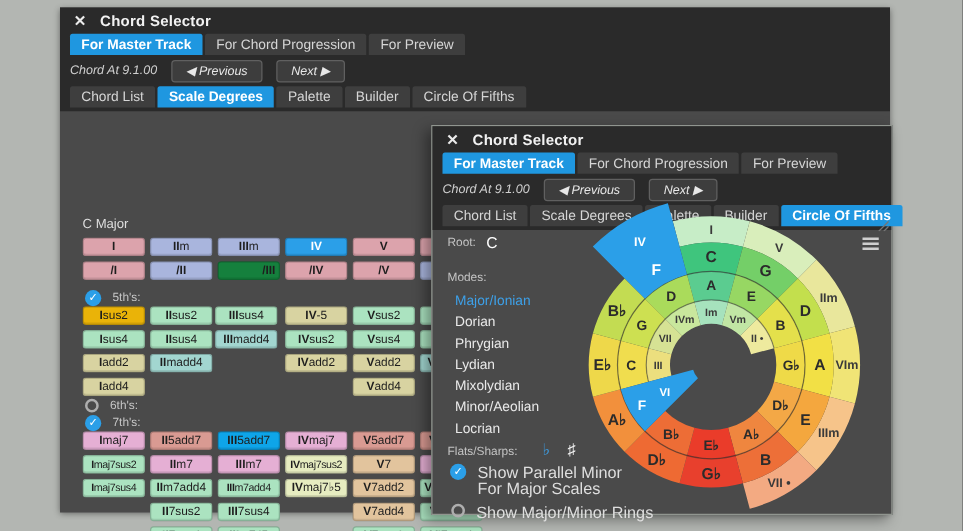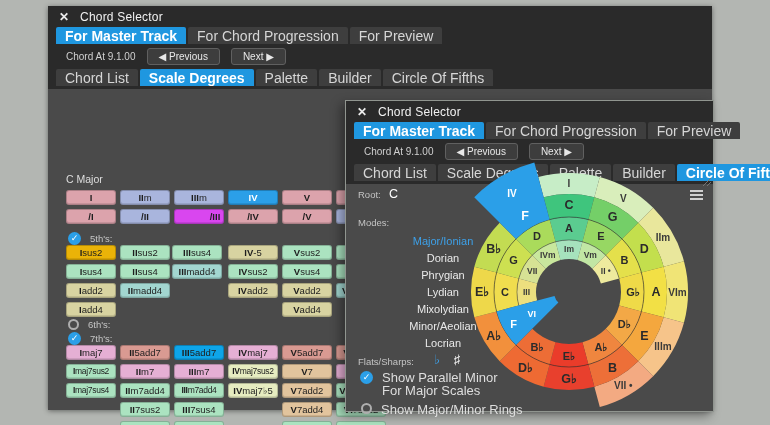--- a/index.html
+++ b/index.html
@@ -5,25 +5,25 @@
   html,body{margin:0;padding:0}
   body{width:770px;height:425px;background:#b3b6b2;position:relative;overflow:hidden;
        font-family:"Liberation Sans",sans-serif;}
   .window{position:absolute;background:#4a4a4a;}
   #win-back{left:48px;top:6px;width:664px;height:404px;box-shadow:0 1px 5px rgba(0,0,0,.45);}
   #win-front{left:345px;top:100px;width:367px;height:310px;border:1px solid #90958f;
              box-shadow:-4px 4px 10px rgba(0,0,0,.38);}
   .header{background:#2a2a2a;padding-bottom:3px;}
   .titlebar{height:21px;display:flex;align-items:center;padding-left:11px;gap:11px;}
   .close{color:#ececec;font-size:12px;font-weight:bold;cursor:default;}
-  .wtitle{color:#f2f2f2;font-size:12px;font-weight:normal;letter-spacing:.2px;}
+  .wtitle{color:#f2f2f2;font-size:12px;font-weight:bold;letter-spacing:.2px;}
   .tabs{display:flex;gap:2px;padding-left:8px;height:17px;}
-  .tab{font-size:14px;color:#d6d6d6;background:#3e3e3e;padding:2px 9px 0 9px;border-radius:2px 2px 0 0;line-height:14px;white-space:nowrap;}
+  .tab{font-size:11px;color:#d6d6d6;background:#3e3e3e;padding:2px 9px 0 9px;border-radius:2px 2px 0 0;line-height:14px;white-space:nowrap;}
   .tab.active{background:#1f97e0;color:#fff;font-weight:bold;}
-  .navrow{height:25px;display:flex;align-items:center;gap:11px;padding-left:18px;}
+  .navrow{height:25px;display:flex;align-items:center;gap:11px;padding-left:8px;font-style:italic;}
   .navlabel{color:#d0d0d0;font-size:10px;}
   .navbtn{background:#3d3d3d;border:1px solid #606060;color:#e8e8e8;font-size:10px;
           padding:2px 11px;border-radius:3px;white-space:nowrap;}
   .content{position:relative;}
   .scale-label{position:absolute;left:18px;top:84px;color:#dedede;font-size:10.5px;}
   .chordcol{position:absolute;width:50px;}
   .chip{height:13px;line-height:13px;text-align:center;border-radius:3px;font-size:9.5px;
         color:#1e1e1e;margin-bottom:4px;border:1px solid rgba(0,0,0,.22);
         box-shadow:inset 0 -1px 0 rgba(0,0,0,.10);overflow:hidden;white-space:nowrap;}
   .chip.small{font-size:8.5px;letter-spacing:-.3px;}
@@ -33,21 +33,21 @@
   .cbox{box-sizing:border-box;flex:0 0 auto;}
   .cbox.on{width:13px;height:13px;border-radius:50%;background:#2b9fe8;color:#fff;
            font-size:9px;line-height:13px;text-align:center;}
   .cbox.off{width:11px;height:11px;border-radius:50%;border:2px solid #aeaeae;background:transparent;}
   .toolbar-icons{position:absolute;right:10px;top:80px;display:flex;gap:9px;align-items:center;}
   .ticon{display:inline-block;line-height:0;}
   
   .abs{position:absolute;}
   .lbl{color:#c4c4c4;font-size:9.5px;}
   .root-val{color:#fff;font-size:12.5px;}
-  .modes-box{position:absolute;left:18px;top:130px;width:158px;text-align:center;}
+  .modes-box{position:absolute;left:18px;top:130px;width:158px;}
   .mode-item{font-size:11px;color:#e9e9e9;height:17px;line-height:17px;}
   .mode-item.sel{color:#3da0e8;}
   .accidental{font-size:13px;}
   .acc-flat{color:#3da0e8;}
   .acc-sharp{color:#f0f0f0;}
   .opttext{color:#dedede;font-size:13px;line-height:13px;}
   .burger{display:inline-block;}
   .burger i{display:block;width:13px;height:2px;background:#cfcfcf;margin:2px 0;}
   .grip{position:absolute;right:2px;bottom:2px;width:10px;height:10px;}
   text{font-family:"Liberation Sans",sans-serif;}
@@ -85,21 +85,21 @@
         <div class="chordcol" style="left: 18px; top: 101px;">
           <div class="chip" style="background: rgb(220, 163, 172);"><b>I</b></div>
           <div class="chip" style="background: rgb(220, 163, 172);"><b>/I</b></div>
         </div>
         <div class="chordcol" style="left: 72px; top: 101px;">
           <div class="chip" style="background: rgb(169, 181, 221);"><b>II</b>m</div>
           <div class="chip" style="background: rgb(169, 181, 221);"><b>/II</b></div>
         </div>
         <div class="chordcol" style="left: 126px; top: 101px;">
           <div class="chip" style="background: rgb(169, 181, 221);"><b>III</b>m</div>
-          <div class="chip" style="background: #d946ef; padding-left: 32px;"><b>/III</b></div>
+          <div class="chip" style="background: #15803d; padding-left: 32px;"><b>/III</b></div>
         </div>
         <div class="chordcol" style="left: 180px; top: 101px;">
           <div class="chip sel" style="background: rgb(43, 159, 232);"><b>IV</b></div>
           <div class="chip" style="background: rgb(220, 163, 172);"><b>/IV</b></div>
         </div>
         <div class="chordcol" style="left: 234px; top: 101px;">
           <div class="chip" style="background: rgb(220, 163, 172);"><b>V</b></div>
           <div class="chip" style="background: rgb(220, 163, 172);"><b>/V</b></div>
         </div>
         <div class="chordcol" style="left: 288px; top: 101px;">

